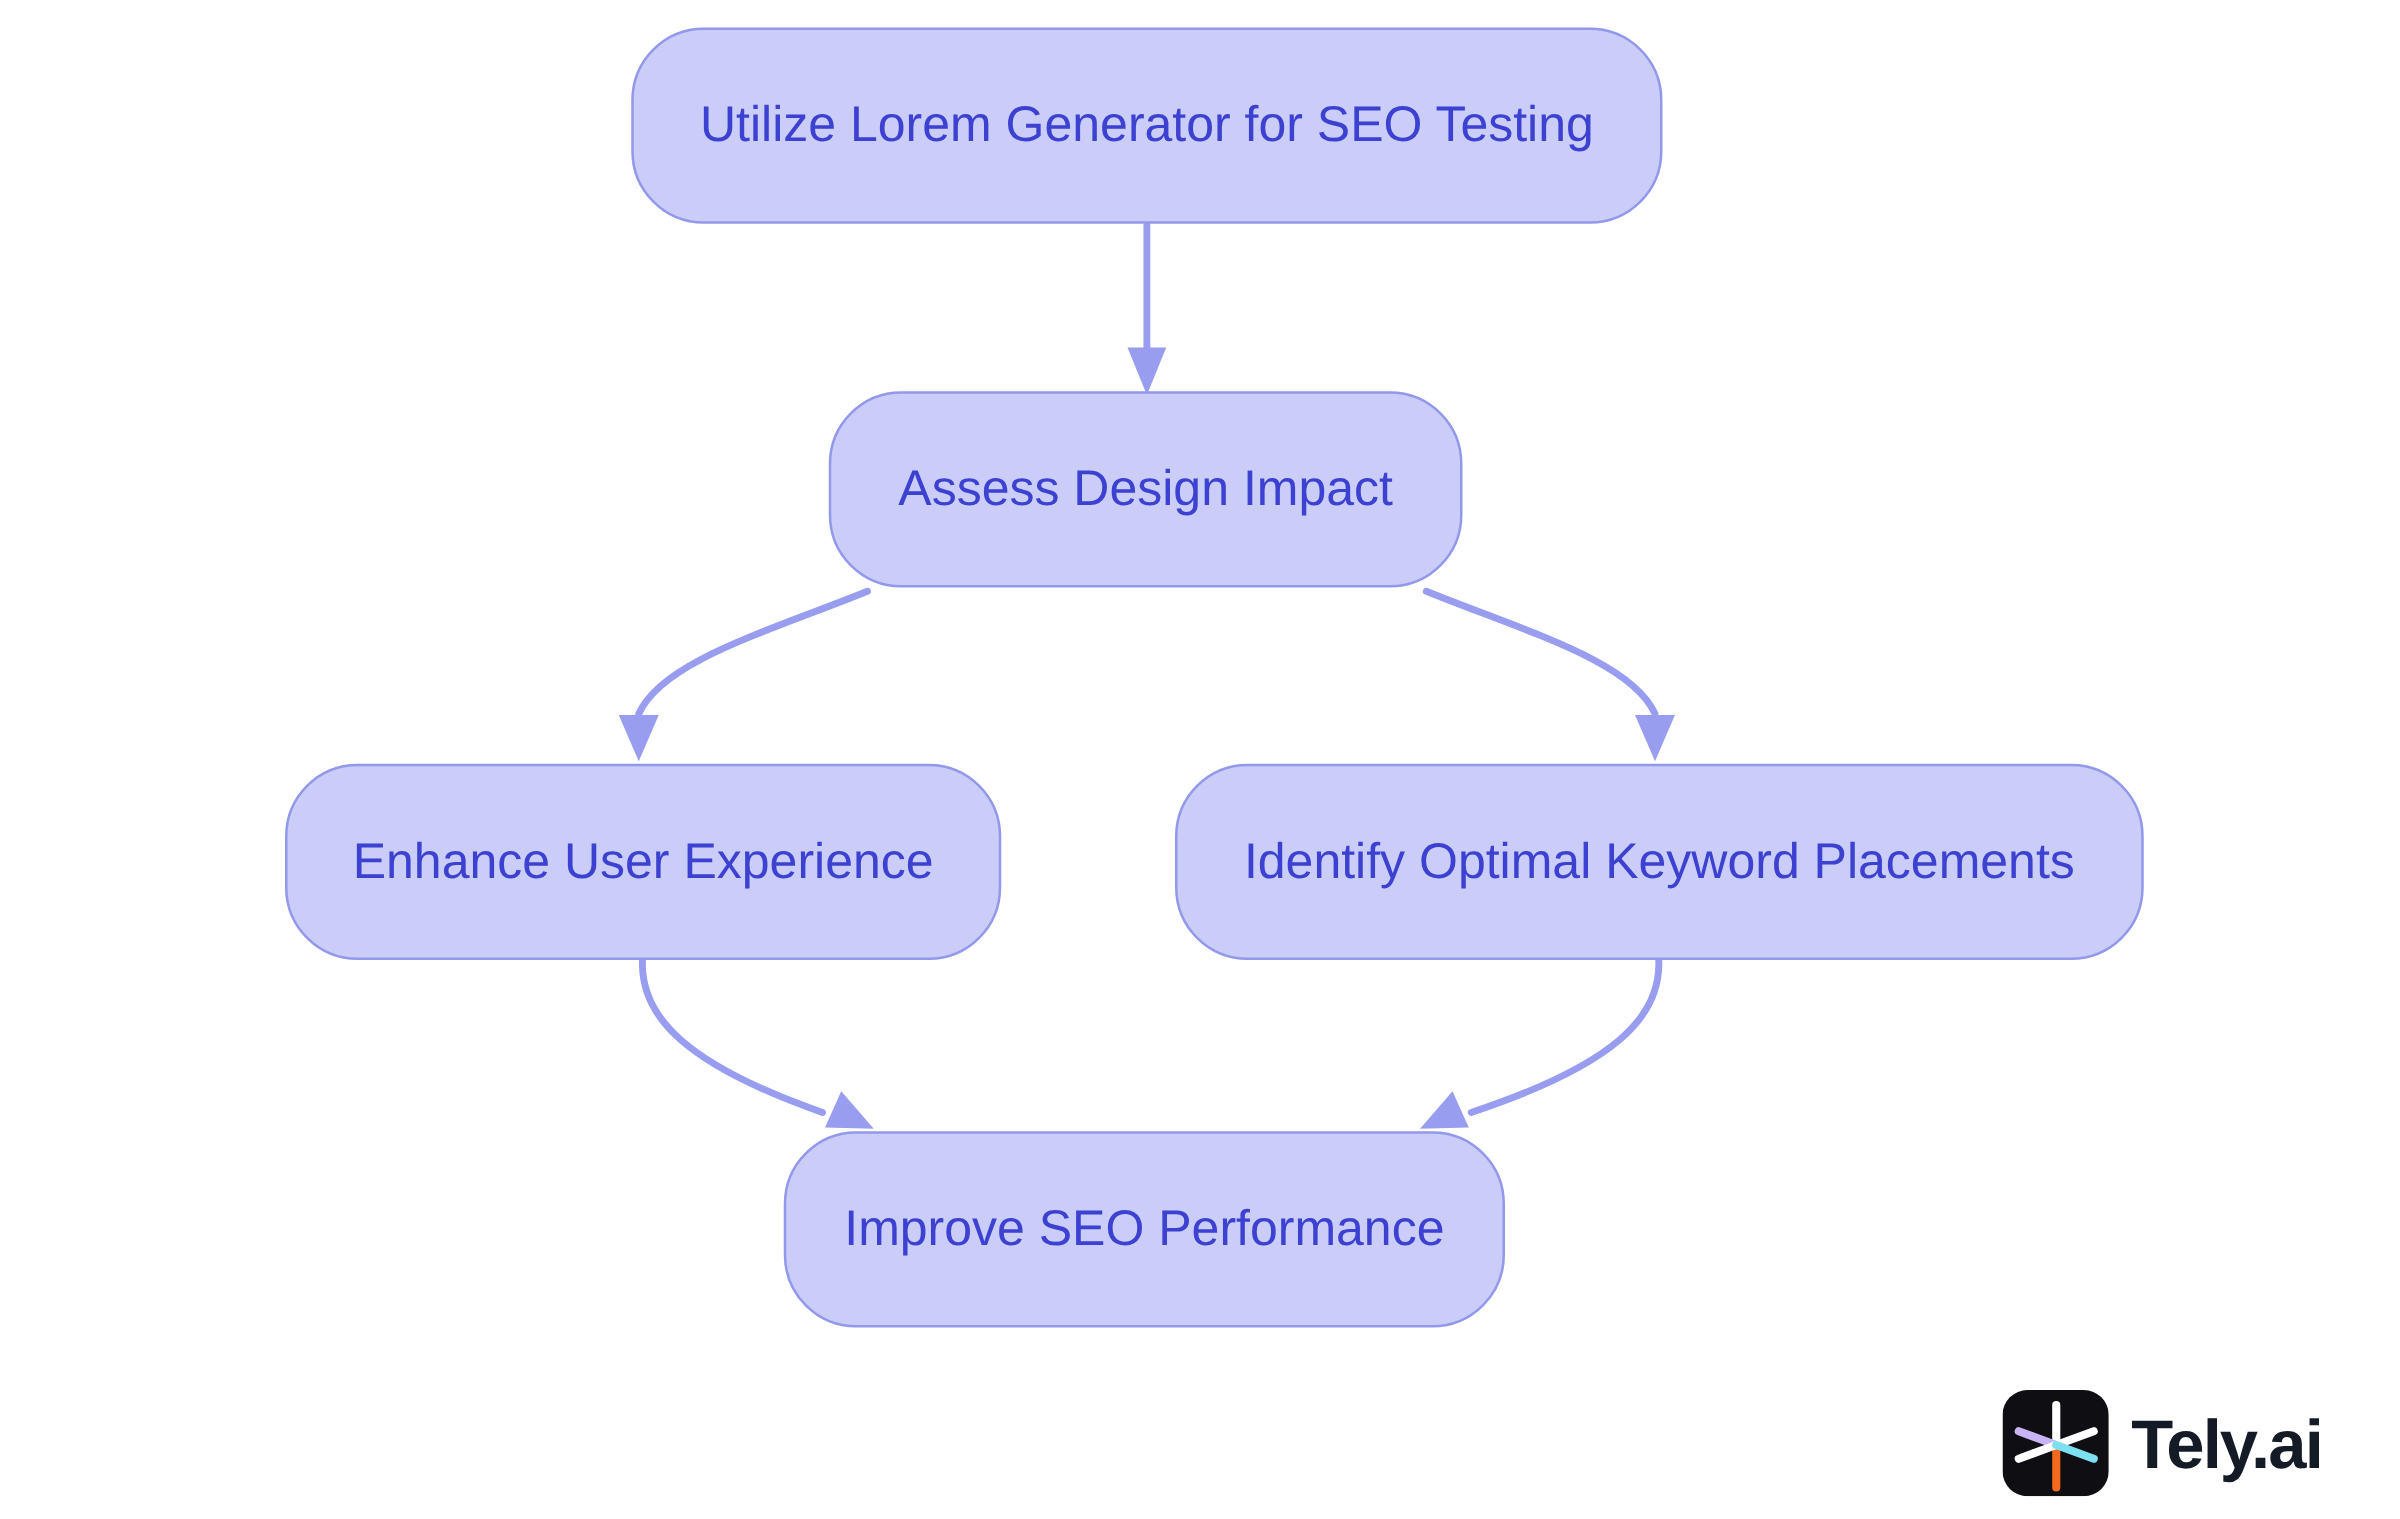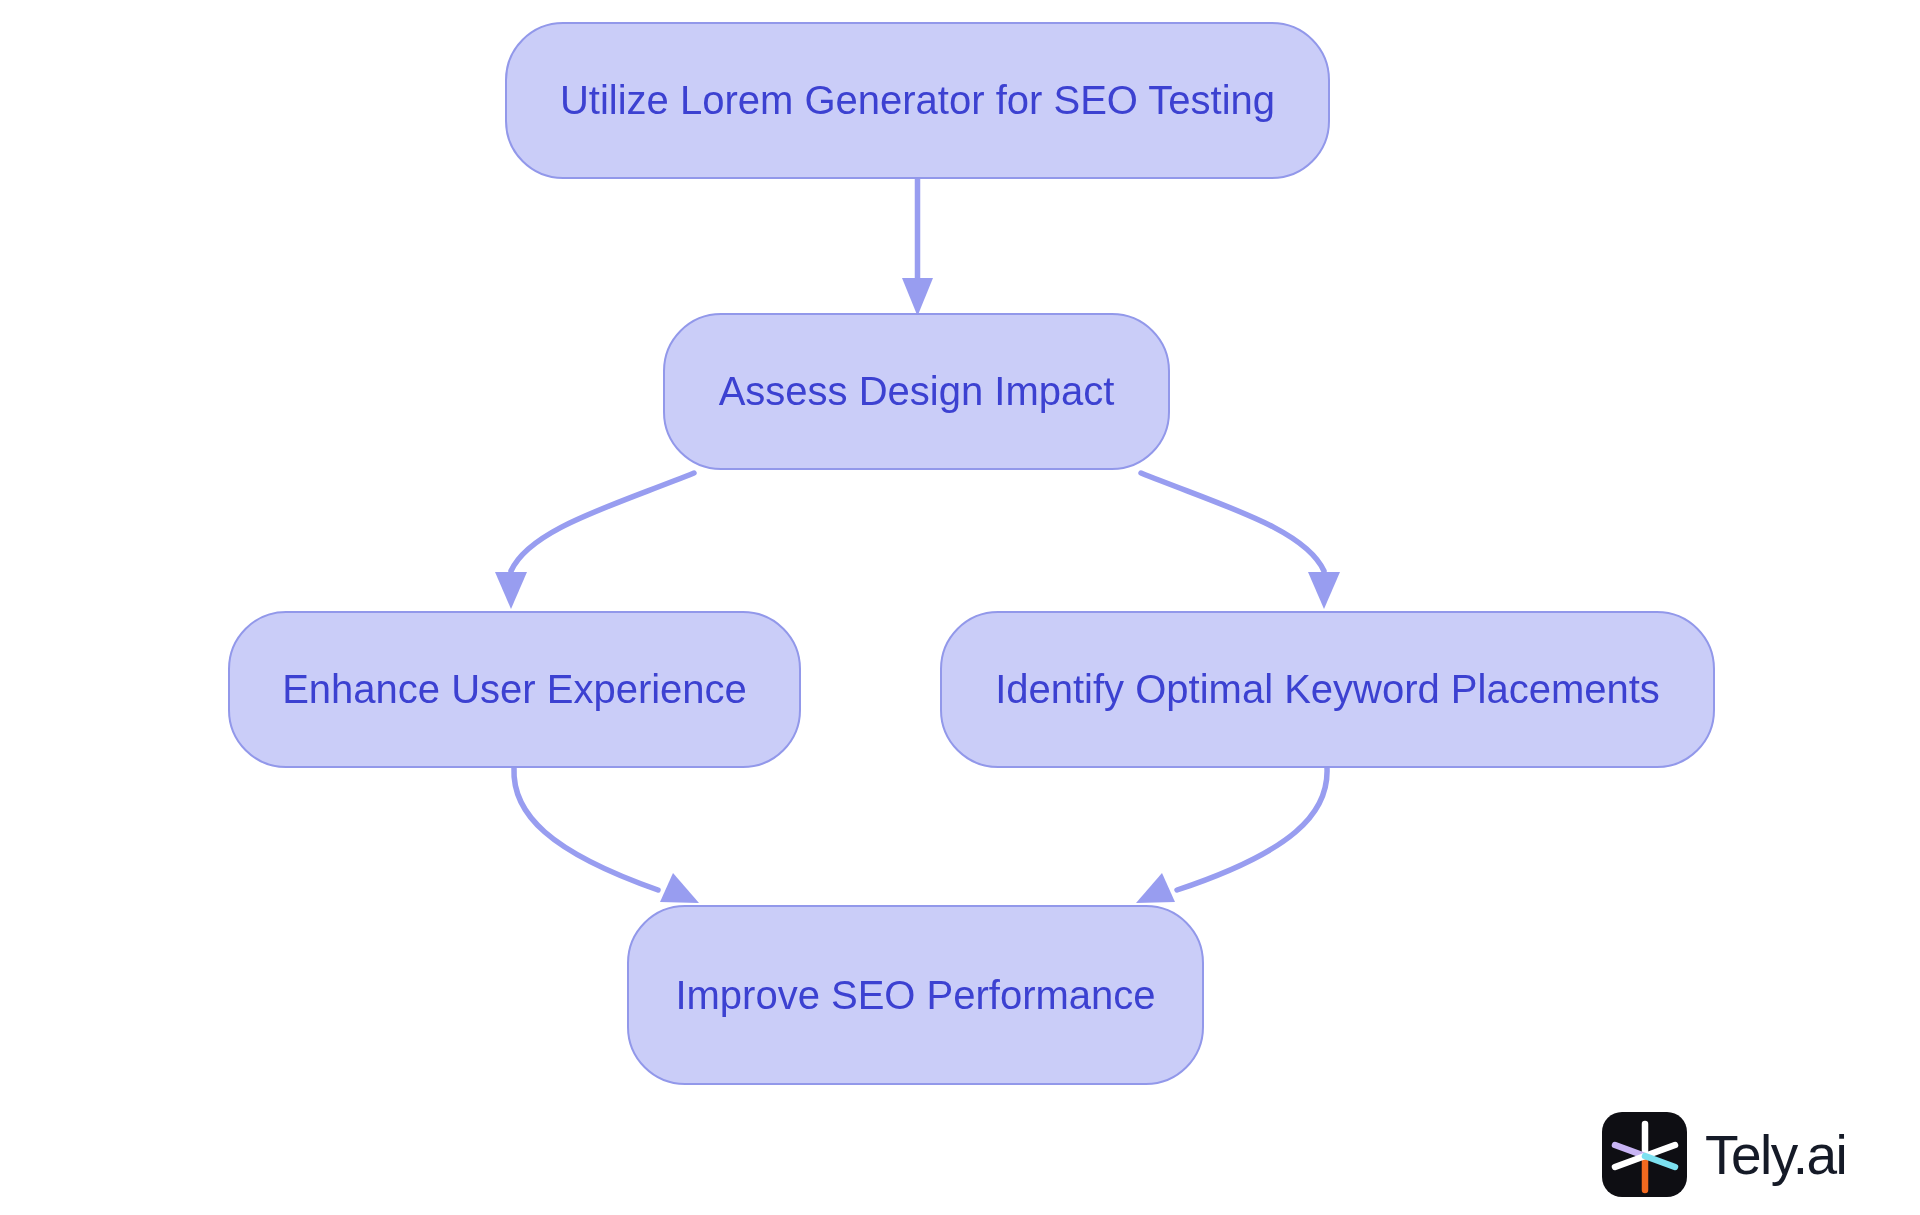--- a/index.html
+++ b/index.html
@@ -56,21 +56,21 @@
   .logo-icon-svg { display: block; }
   .icon-bg-rect { fill: var(--icon-bg, #0e0e13); }
   .spoke { stroke-width: 6.5; stroke-linecap: round; fill: none; }
   .spoke-white    { stroke: var(--spoke-white, #ffffff); }
   .spoke-orange   { stroke: var(--spoke-orange, #f2691f); }
   .spoke-lavender { stroke: var(--spoke-lavender, #c8b4f4); }
   .spoke-cyan     { stroke: var(--spoke-cyan, #7ce0f0); }
   .wordmark {
     margin-left: 18px;
     font-size: 55px;
-    font-weight: 400;
+    font-weight: 700;
     letter-spacing: -1.5px;
     color: var(--wordmark-color, #151a27);
   }
 </style>
 </head>
 <body>
 
 <div class="canvas">
 
   <svg class="edges-layer" viewBox="0 0 1920 1215" aria-hidden="true">
@@ -100,21 +100,21 @@
   </div>
 
   <div class="node" style="left:940px; top:611px; width:775px; height:157px;">
     <span class="node-label">Identify Optimal Keyword Placements</span>
   </div>
 
   <div class="node" style="left:228px; top:611px; width:573px; height:157px;">
     <span class="node-label">Enhance User Experience</span>
   </div>
 
-  <div class="node" style="left:627px; top:905px; width:577px; height:180px;">
+  <div class="node" style="left:627px; top:905px; width:577px; height:157px;">
     <span class="node-label">Improve SEO Performance</span>
   </div>
 
   <div class="logo">
     <svg class="logo-icon-svg" width="85" height="85" viewBox="0 0 85 85" aria-hidden="true">
       <rect class="icon-bg-rect" x="0" y="0" width="85" height="85" rx="20"></rect>
       <line class="spoke spoke-white" x1="43" y1="44" x2="43" y2="12"></line>
       <line class="spoke spoke-orange" x1="43" y1="44" x2="43" y2="78"></line>
       <line class="spoke spoke-lavender" x1="43" y1="44" x2="13" y2="33"></line>
       <line class="spoke spoke-white" x1="43" y1="44" x2="13" y2="55"></line>

